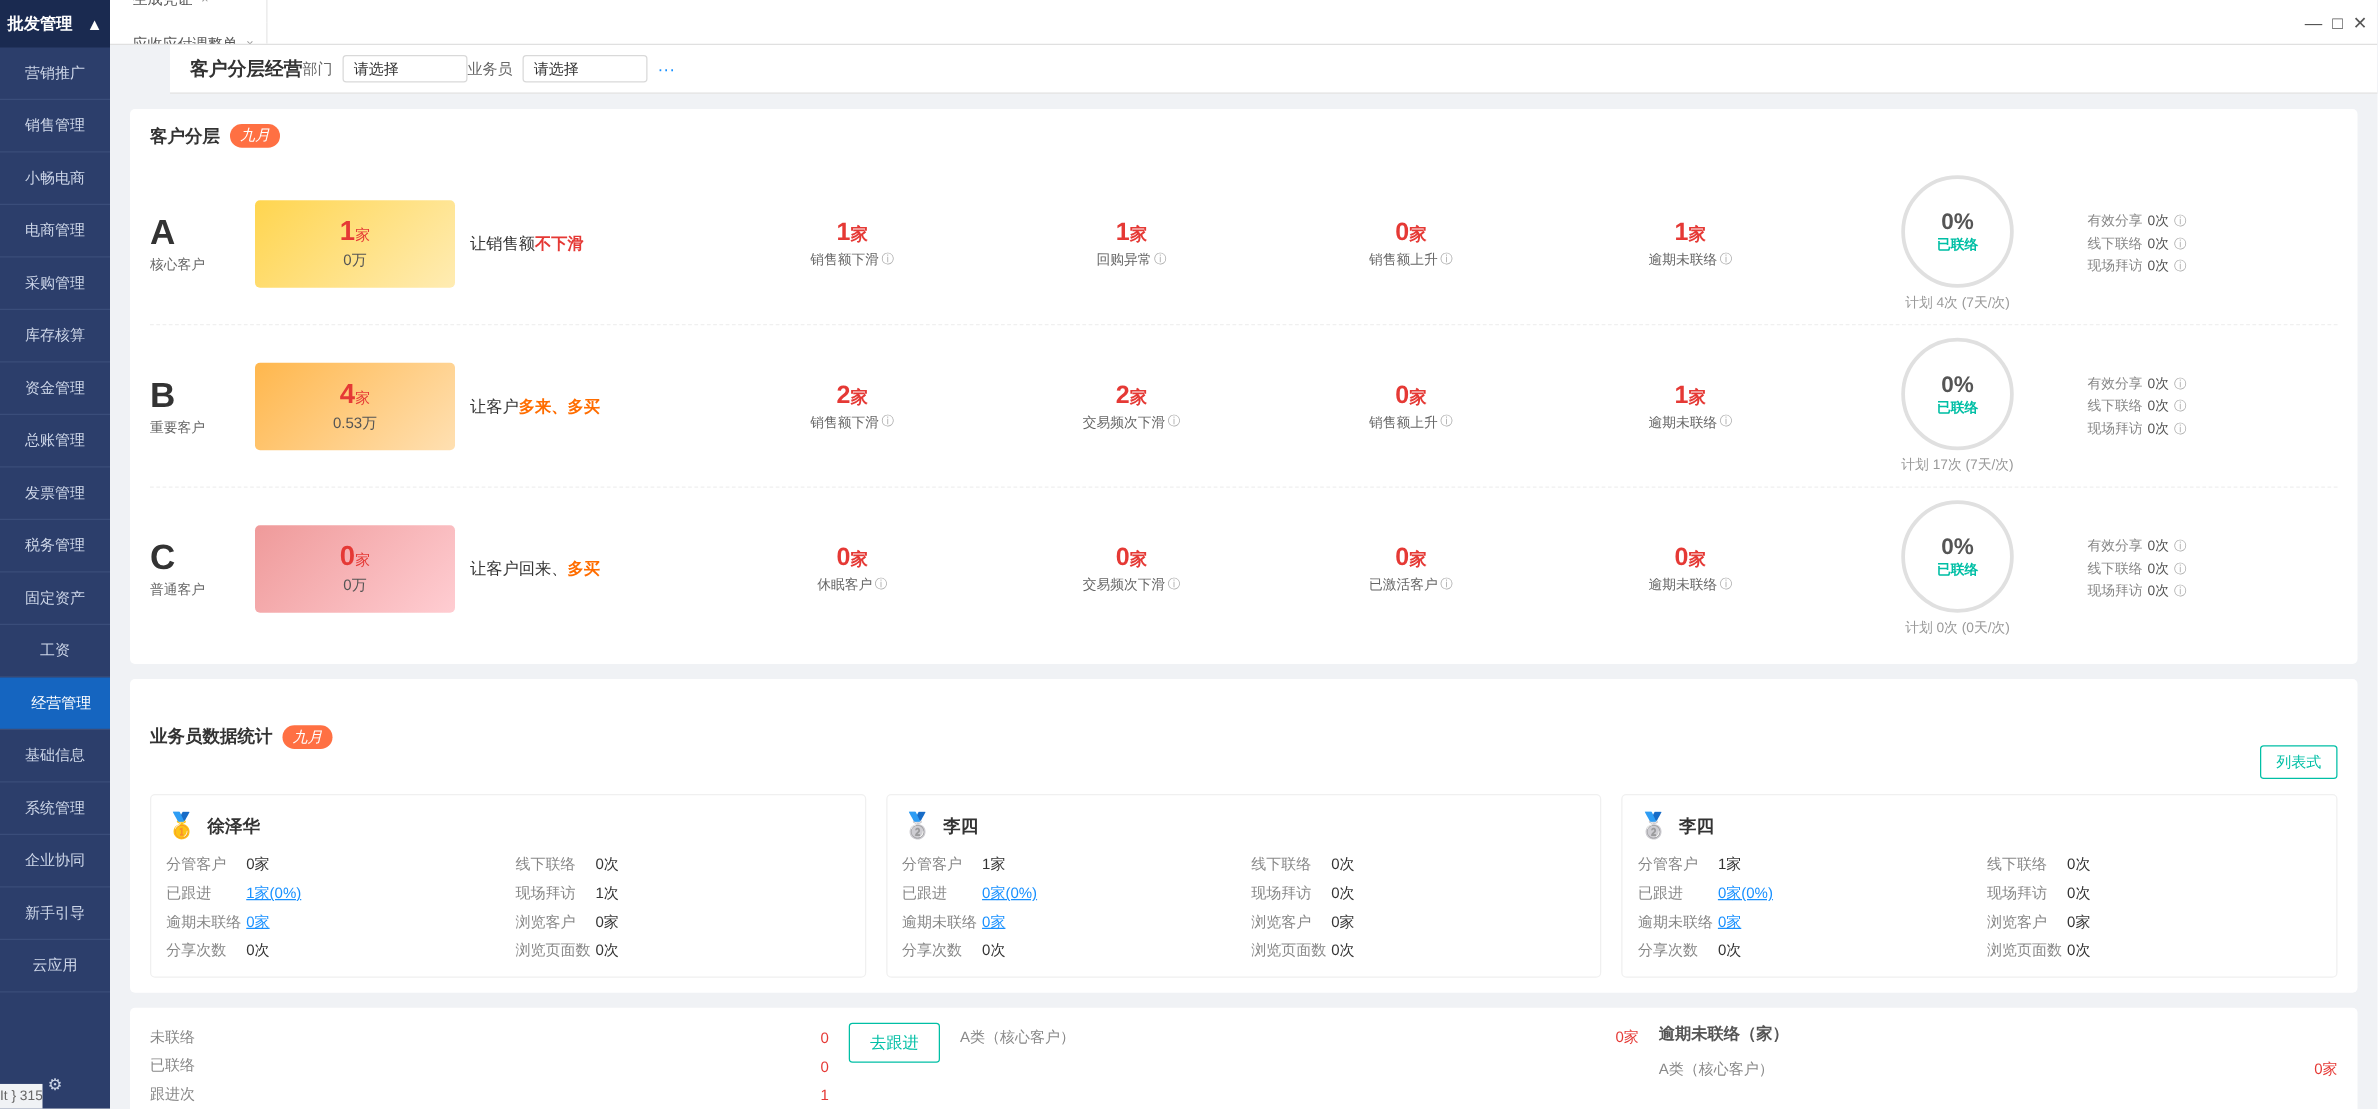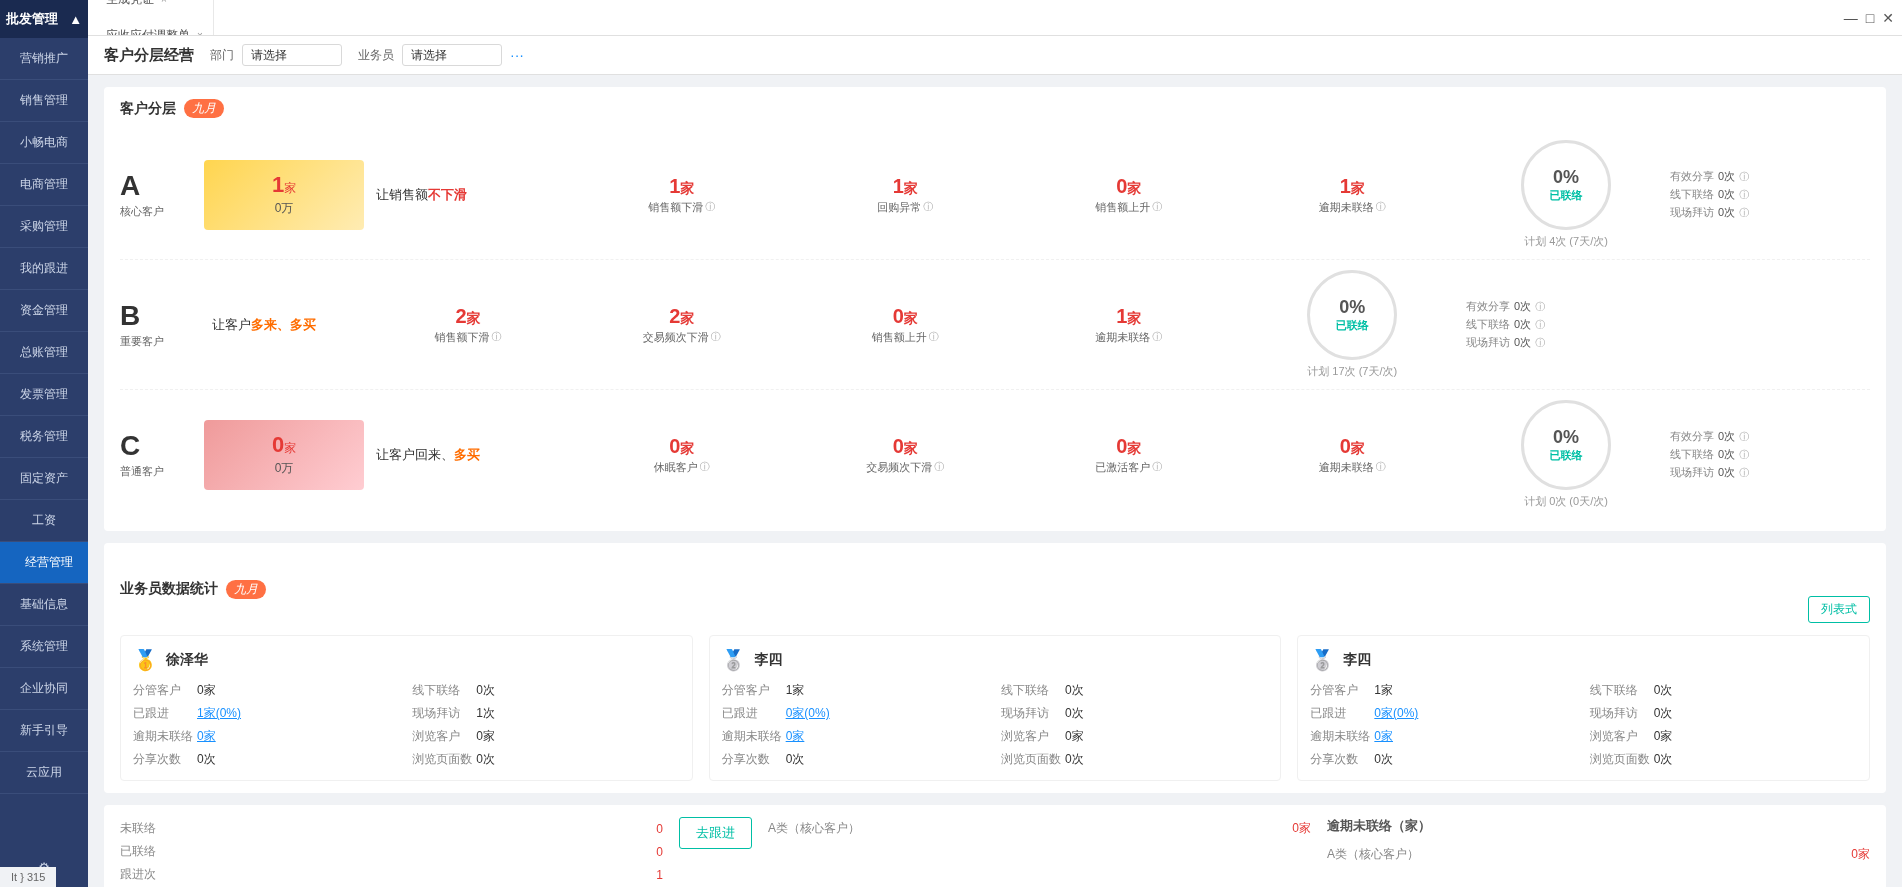--- a/index.html
+++ b/index.html
@@ -77,23 +77,23 @@
     }
     .tab-item .tab-close { font-size: 10px; color: #999; margin-left: 3px; }
     .tab-bar-actions { margin-left: auto; display: flex; gap: 8px; color: #555; cursor: pointer; font-size: 14px; }
 
     
     .page-header {
       background: #fff;
       padding: 8px 16px;
       display: flex;
       align-items: center;
-      gap: 16px;
       border-bottom: 1px solid #e0e0e0;
       flex-shrink: 0;
+      margin-left: 48px;
     }
     .page-title { font-size: 15px; font-weight: bold; color: #333; }
     .filter-group { display: flex; align-items: center; gap: 8px; }
     .filter-label { font-size: 12px; color: #666; }
     .filter-select {
       border: 1px solid #d9d9d9;
       border-radius: 3px;
       padding: 3px 24px 3px 8px;
       font-size: 12px;
       color: #333;
@@ -257,39 +257,39 @@
 
     .red { color: #e53935; }
 
     
     .bottom-text {
       position: fixed;
       bottom: 0;
       left: 0;
       font-size: 11px;
       color: #666;
-      padding: 4px 11px;
+      padding: 4px 0;
       background: #f0f2f5;
     }
   </style>
 </head>
 <body>
 
 <div class="sidebar">
   <div class="sidebar-top">
     <span>批发管理</span>
     <span>▲</span>
   </div>
   <div id="sidebar-items">
       <div class="sidebar-item">营销推广</div>
       <div class="sidebar-item">销售管理</div>
       <div class="sidebar-item">小畅电商</div>
       <div class="sidebar-item">电商管理</div>
       <div class="sidebar-item">采购管理</div>
-      <div class="sidebar-item">我的跟进</div>
+      <div class="sidebar-item">库存核算</div>
       <div class="sidebar-item">资金管理</div>
       <div class="sidebar-item">总账管理</div>
       <div class="sidebar-item">发票管理</div>
       <div class="sidebar-item">税务管理</div>
       <div class="sidebar-item">固定资产</div>
       <div class="sidebar-item">工资</div>
       <div class="sidebar-item active">经营管理</div>
       <div class="sidebar-item">基础信息</div>
       <div class="sidebar-item">系统管理</div>
       <div class="sidebar-item">企业协同</div>
@@ -387,20 +387,24 @@
                 <span class="stat-val">0次</span> 
                 <span class="stat-info">ⓘ</span>
               </div>
             </div>
           </div>
           <div class="tier-row">
             <div>
               <div class="tier-label">B</div>
               <div class="tier-sublabel">重要客户</div>
             </div>
+            <div class="tier-count-box b-color">
+              <div><span class="tier-count-big">4</span><span class="tier-count-unit">家</span></div>
+              <div class="tier-count-sub">0.53万</div>
+            </div>
             <div class="tier-action">让客户<span class="highlight-orange">多来、多买</span></div>
             <div class="tier-stat">
               <div class="tier-stat-big">2<span style="font-size:14px">家</span></div>
               <div class="tier-stat-label">销售额下滑 <span class="tier-stat-info">ⓘ</span></div>
             </div>
             <div class="tier-stat">
               <div class="tier-stat-big">2<span style="font-size:14px">家</span></div>
               <div class="tier-stat-label">交易频次下滑 <span class="tier-stat-info">ⓘ</span></div>
             </div>
             <div class="tier-stat">

